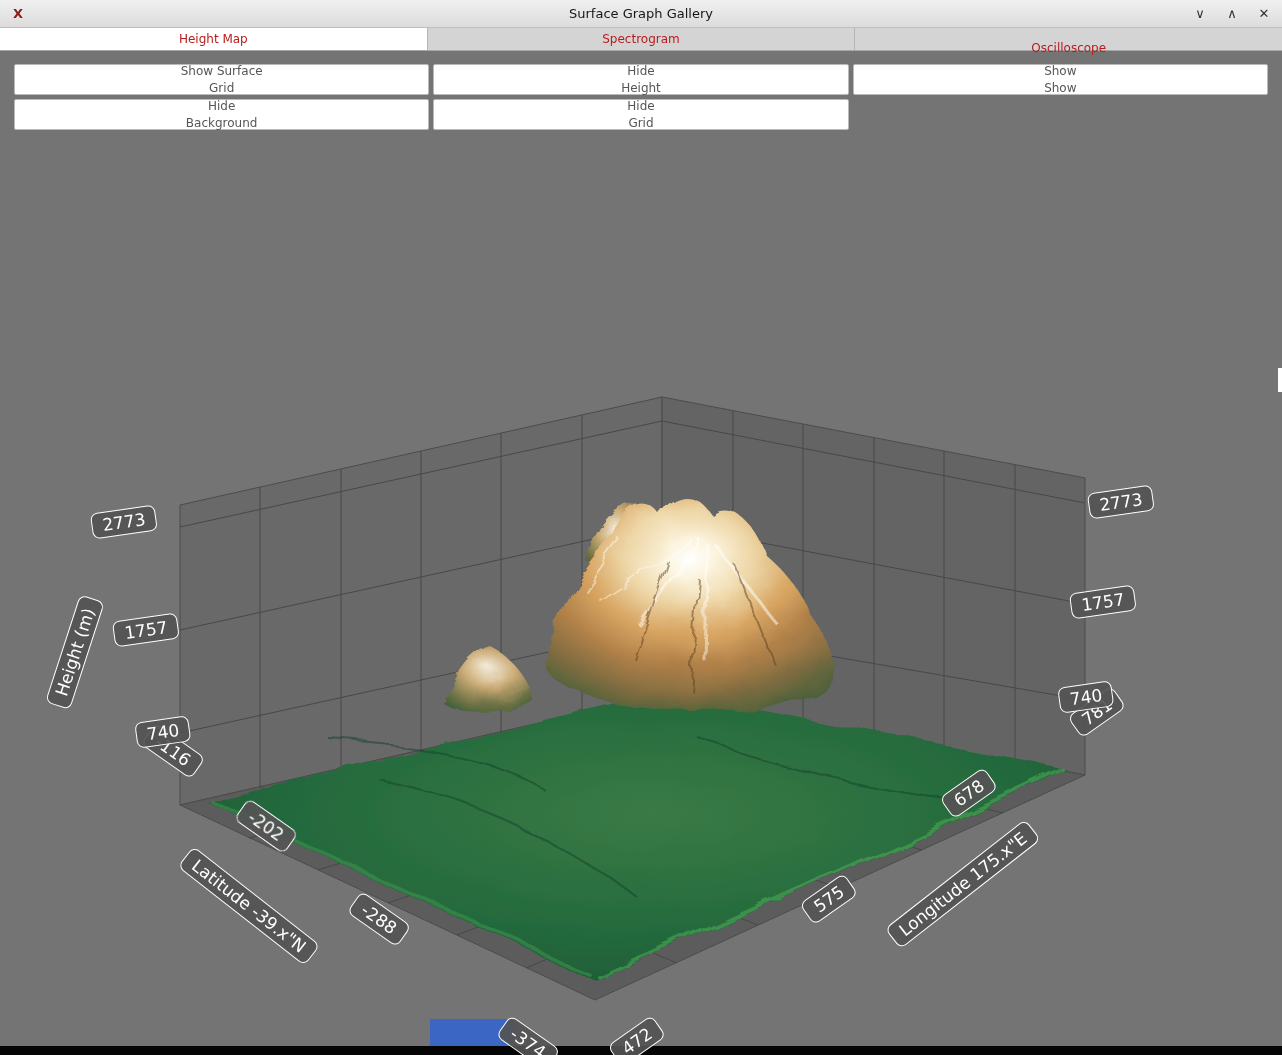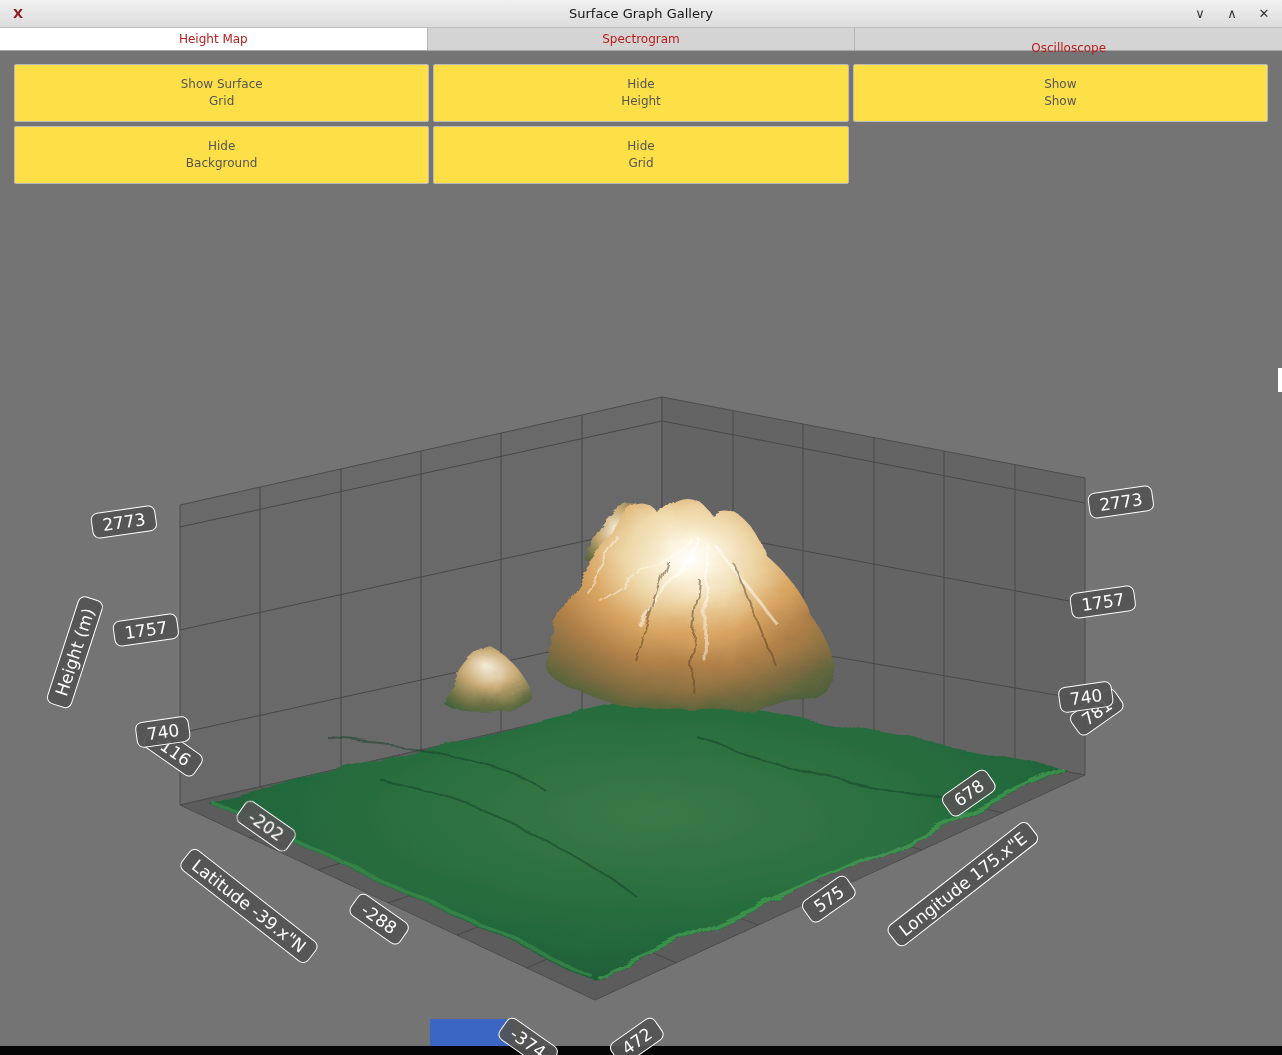--- a/index.html
+++ b/index.html
@@ -43,21 +43,21 @@
   .tab:last-child { border-right:none;margin-top:17px; }
   .tab.selected { background:#ffffff; }
 
   
   .toolbar {
     position:absolute; top:51px; left:0; right:0; z-index:9;
     display:grid; grid-template-columns:repeat(3,1fr); gap:4px;
     padding:13px 14px 0 14px;
   }
   .tbtn {
-    height:58px; background:#fde047;
+    height:31px; background:#ffffff;
     border:1px solid #bababa; border-radius:2px;
     color:#565656; font-size:12px; line-height:17px;
     display:flex; flex-direction:column; align-items:center; justify-content:center;
     font-family:"DejaVu Sans", sans-serif;
   }
 
   
   .chart { position:absolute; inset:0; z-index:1; }
   .chart svg { display:block; }
 

